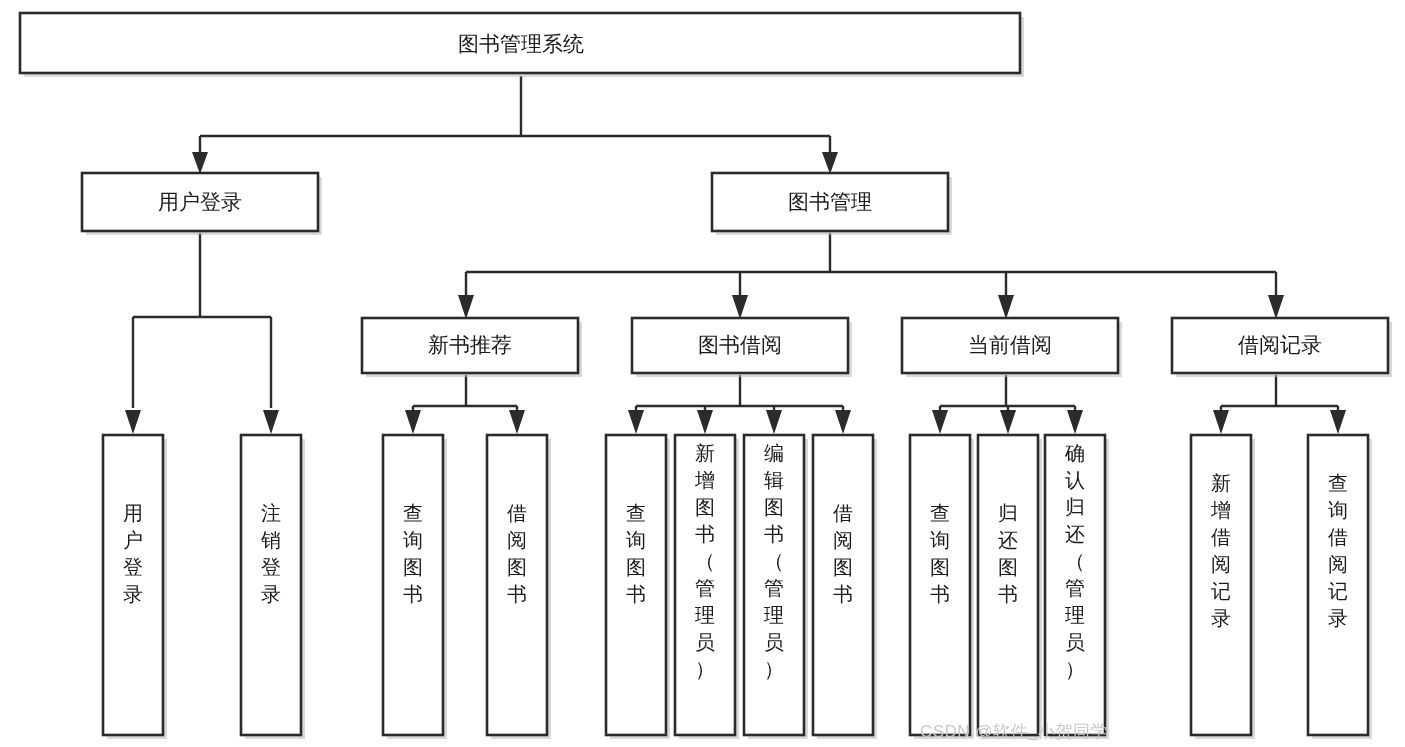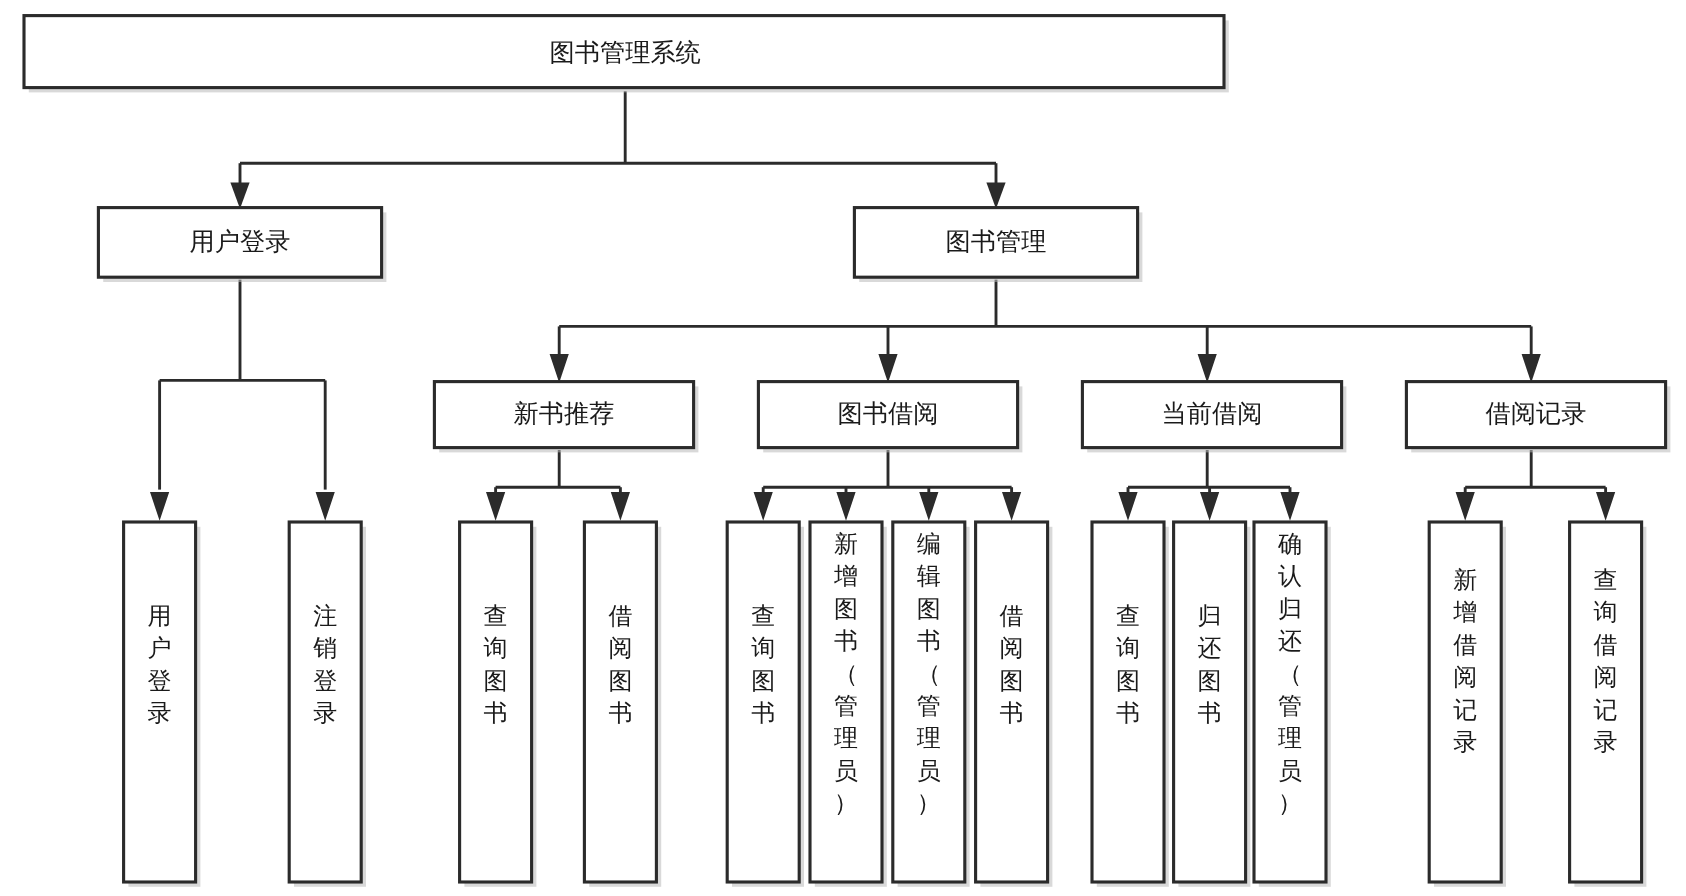--- a/index.html
+++ b/index.html
@@ -252,14 +252,15 @@
     </g>
 
     <g>
       <rect class="node-shadow" x="1312" y="439" width="60" height="300"></rect>
       <rect class="node-box" x="1308" y="435" width="60" height="300"></rect>
       <text class="node-label-vertical" x="1338" y="490"><tspan x="1338" dy="0">查</tspan><tspan x="1338" dy="27">询</tspan><tspan x="1338" dy="27">借</tspan><tspan x="1338" dy="27">阅</tspan><tspan x="1338" dy="27">记</tspan><tspan x="1338" dy="27">录</tspan></text>
     </g>
 
   </svg>
 
+  <div class="watermark">CSDN @软件_小贺同学</div>
 
 </div>
 
 </body></html>

